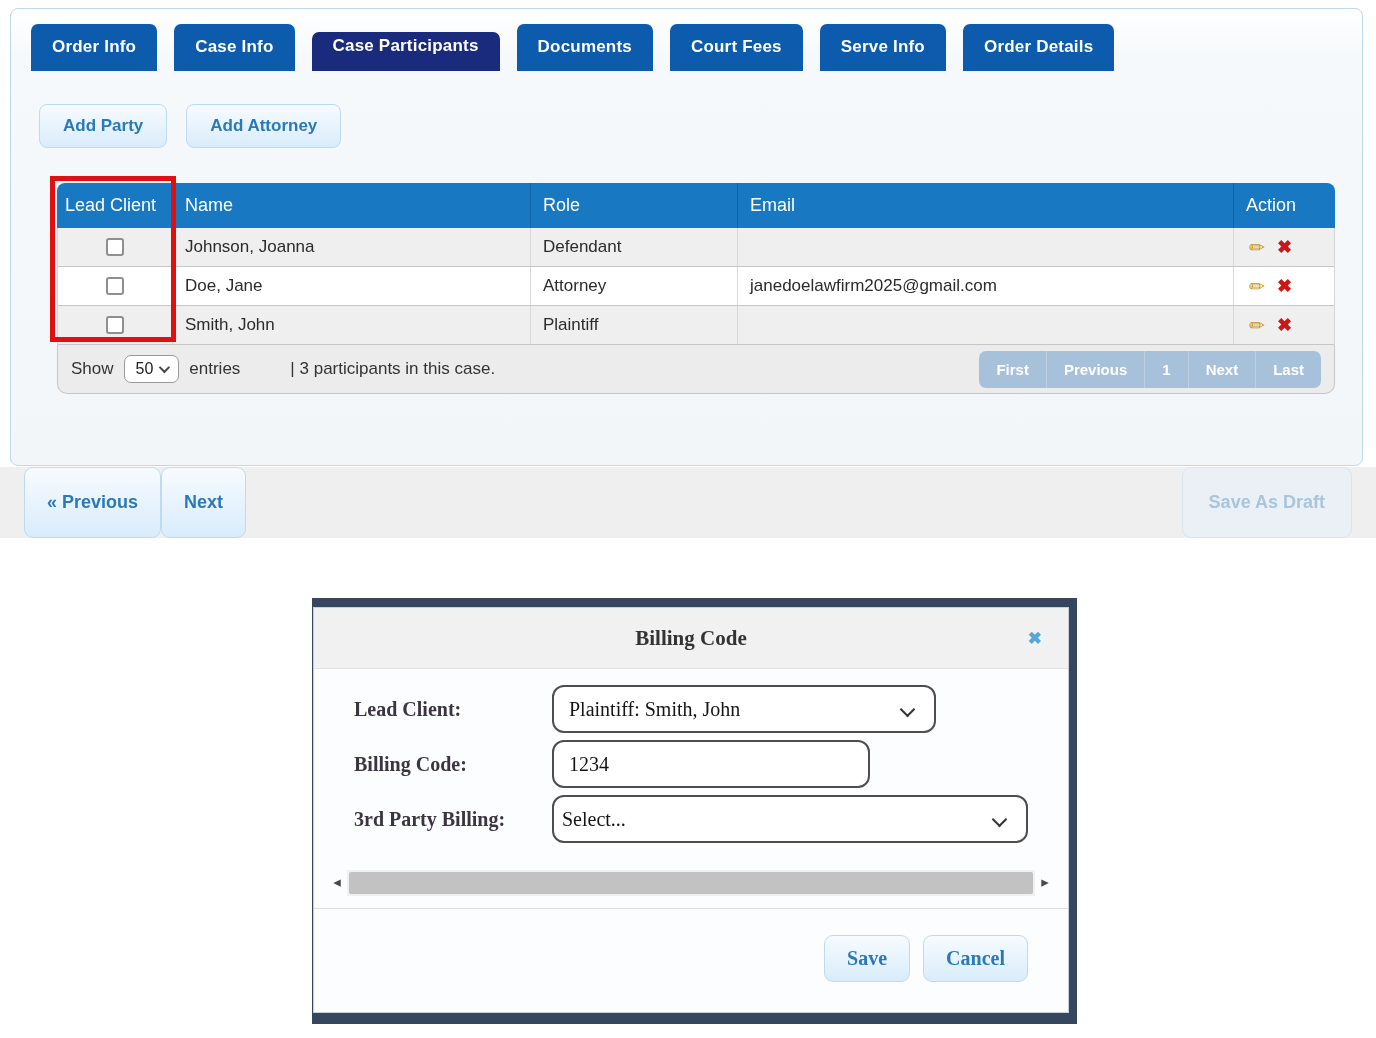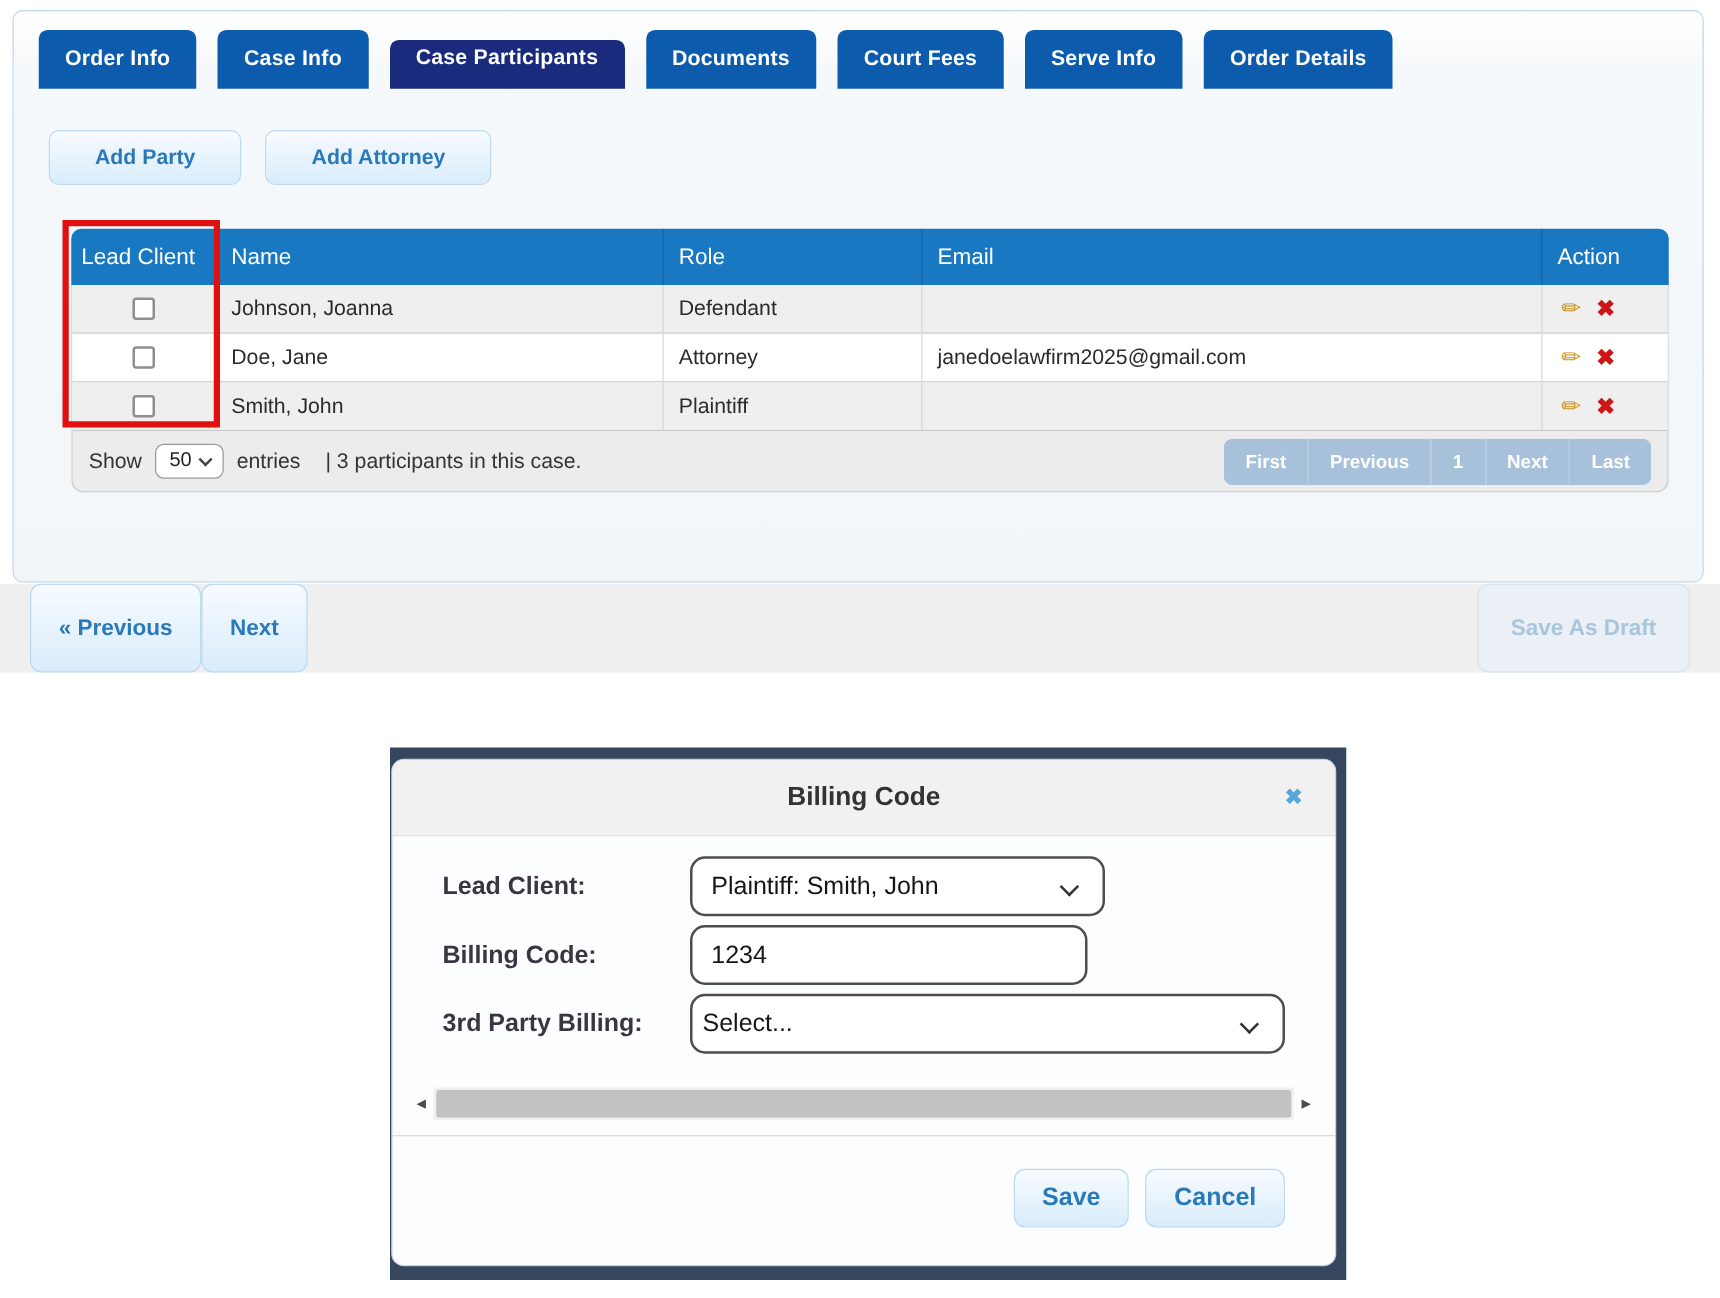--- a/index.html
+++ b/index.html
@@ -11,21 +11,21 @@
            background:linear-gradient(180deg,#ffffff 0%,#f6f9fb 10%,#f3f6f9 100%);
            border:1px solid #bed8ec; border-radius:8px; }
   .tabs { position:absolute; left:20px; top:0; height:62px; display:flex; align-items:flex-end; gap:17px; }
   .tab { background:#0d5bad; color:#fff; font-size:17px; font-weight:700; letter-spacing:.2px;
          padding:13px 21px 14px; border-radius:7px 7px 0 0; cursor:pointer; white-space:nowrap; }
   .tab.active { background:#1a2a7c; padding-top:4px; padding-bottom:15px; }
 
   .toolbar { position:absolute; left:28px; top:95px; display:flex; gap:19px; }
   .btn-light { background:linear-gradient(180deg,#f7fbff 0%,#e9f4fd 45%,#d9ecfb 100%);
                border:1px solid #bedaf0; border-radius:8px; color:#2a79b8; font-weight:700;
-               font-size:17px; padding:11px 36px; cursor:pointer; font-family:inherit; }
+               font-size:17px; padding:11px 23px; cursor:pointer; font-family:inherit; }
 
   
   .table-wrap { position:absolute; left:57px; top:183px; width:1278px; }
   .t-header { display:grid; grid-template-columns:115px 358px 207px 496px 102px;
               background:#1878c2; color:#fff; height:45px; border-radius:8px 8px 0 0; font-size:18px; }
   .t-header > div { display:flex; align-items:center; padding-left:12px; height:100%; }
   .t-header > div + div { border-left:1px solid rgba(15,60,110,.35); }
   .t-header > div:first-child { padding-left:8px; }
   .t-body { border-left:1px solid #d5d5d5; border-right:1px solid #d5d5d5; }
   .t-row { display:grid; grid-template-columns:114px 358px 207px 496px 101px; height:39px;
@@ -39,52 +39,52 @@
   .edit-icon { color:#c8921a; font-size:19px; cursor:pointer; line-height:1; }
   .delete-icon { color:#cf1616; font-size:18px; font-weight:700; cursor:pointer; line-height:1; }
 
   .t-footer { display:flex; align-items:center; height:49px; background:#ececec;
               border:1px solid #c6c6c6; border-top:none; border-radius:0 0 10px 10px;
               padding:0 13px; font-size:17px; color:#333; }
   .page-size-select { display:flex; align-items:center; gap:6px; background:#fff; border:1px solid #9a9a9a;
                       border-radius:7px; padding:4px 11px; margin:0 10px; font-size:16px; color:#222; cursor:pointer; }
   .chev { width:8px; height:8px; border-right:2px solid #444; border-bottom:2px solid #444;
           transform:rotate(45deg) translateY(-2px); }
-  .count-text { margin-left:20px; }
+  .count-text { margin-left:50px; }
   .pagination { margin-left:auto; display:flex; border-radius:7px; overflow:hidden; }
   .page-btn { background:#a7c1db; color:#fff; font-weight:700; font-size:15px; padding:10px 17px;
               border-right:1px solid #bccfe3; cursor:pointer; }
   .page-btn:last-child { border-right:none; }
 
   
   .red-box { position:absolute; left:50px; top:176px; width:126px; height:166px;
              border:5px solid #e01010; z-index:5; pointer-events:none; }
 
   
   .footer-band { position:absolute; left:0; top:467px; width:1376px; height:71px; background:#efefef;
                  display:flex; padding:0 24px; }
   .footer-band .btn-light { font-size:18px; padding:10px 22px; border-radius:9px; }
   .btn-disabled { margin-left:auto; background:#eaf0f6; border:1px solid #d9e4ee; color:#a9c5dc;
                   font-weight:700; font-size:18px; padding:10px 26px; border-radius:9px; font-family:inherit; }
 
   
   .modal-crop { position:absolute; left:312px; top:598px; width:765px; height:426px; background:#37465f; }
   .modal { position:absolute; left:1px; top:9px; width:756px; height:406px; background:#fcfdfe;
-           border:1px solid #c8d0da; border-radius:10px; overflow:hidden; }
+           border:1px solid #c8d0da; border-radius:0; overflow:hidden;font-family:Liberation Serif, serif; }
   .modal-header { height:61px; background:#f1f1f1; border-bottom:1px solid #e2e2e2;
                   display:flex; align-items:center; justify-content:center; position:relative; }
   .modal-title { font-size:21px; font-weight:700; color:#333; }
   .modal-close { position:absolute; right:26px; top:50%; transform:translateY(-50%);
                  color:#58a6d8; font-size:17px; font-weight:700; cursor:pointer; }
   .modal-body { padding:16px 40px 0 40px; }
   .field-row { display:flex; align-items:center; margin-bottom:7px; }
   .field-label { width:198px; font-size:20px; font-weight:700; color:#3b3542; flex-shrink:0; }
   .select-box, .text-box { height:48px; border:2px solid #4e4e4e; border-radius:12px; background:#fff;
                            display:flex; align-items:center; padding:0 15px; font-size:20px; color:#151515; cursor:pointer; }
-  .w-lead { width:332px;text-align:right; } .w-code { width:318px; cursor:text; } .w-3rd { width:477px; padding-left:8px; }
+  .w-lead { width:384px;text-align:right; } .w-code { width:318px; cursor:text; } .w-3rd { width:477px; padding-left:8px; }
   .sel-chev { width:11px; height:11px; border-right:2px solid #333; border-bottom:2px solid #333;
               transform:rotate(45deg); margin-left:auto; margin-right:6px; flex-shrink:0; }
   .scroll-row { display:flex; align-items:center; gap:4px; height:27px; margin:26px -23px 0 -23px; }
   .scroll-arrow { font-size:15px; color:#4a4a4a; width:12px; text-align:center; cursor:pointer; line-height:1; }
   .scroll-track { flex:1; background:#f0f0f0; height:26px; display:flex; align-items:center; padding:0 2px; cursor:pointer; }
   .scroll-thumb { height:22px; width:100%; background:#c2c2c2; border-radius:2px; }
   .modal-divider { height:1px; background:#dcdcdc; margin:12px -40px 0 -40px; }
   .modal-buttons { display:flex; justify-content:flex-end; gap:13px; margin-top:26px; }
   .modal-buttons .btn-light { font-size:20px; padding:11px 22px; border-radius:9px; }
 </style>

